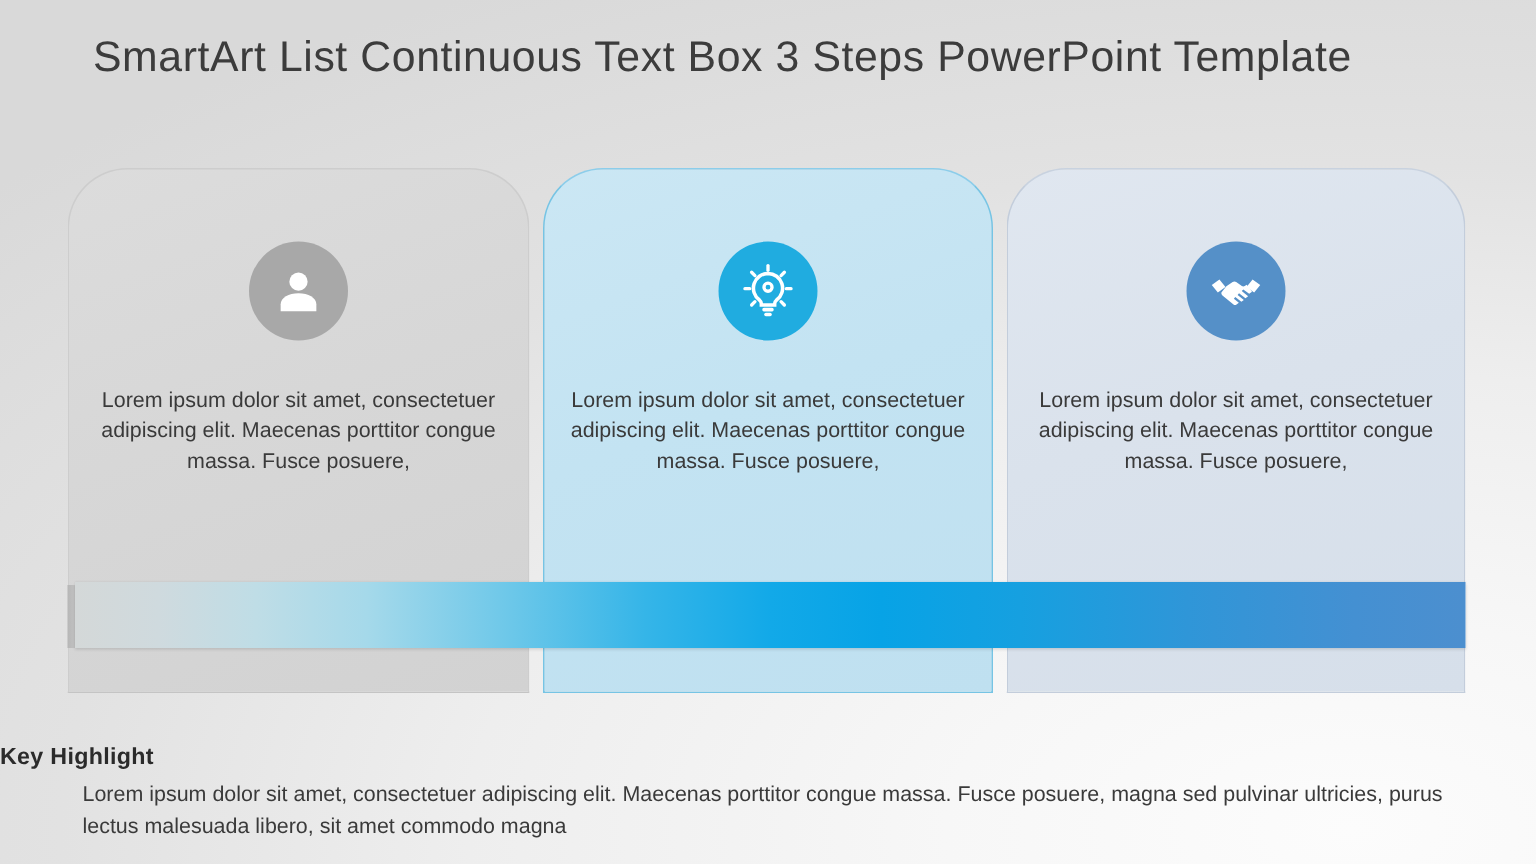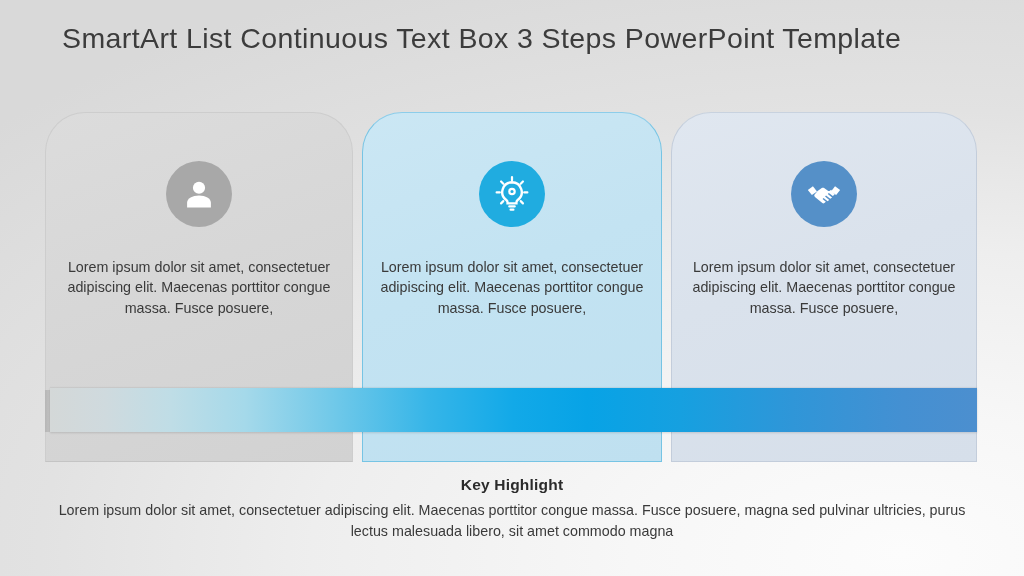--- a/index.html
+++ b/index.html
@@ -69,21 +69,21 @@
   #gradient-bar {
     position:absolute; left:50px; top:388px; width:927px; height:44px;
     background:linear-gradient(90deg,
       #d4d8d8 0%, #cfdade 6%, #bfdde6 13%, #a5d9ea 21%,
       #6ec8e9 31%, #35b5e8 41%, #12a9e8 50%, #07a3e6 58%,
       #16a0e0 68%, #2f96d8 80%, #4490d2 92%, #4c8fcf 100%);
     box-shadow:0 1px 2px rgba(0,0,0,.13), 0 -1px 1px rgba(0,0,0,.05);
   }
 
   
-  #footer { position:absolute; left:0; top:476px; width:1024px; text-align:center; }
+  #footer { position:absolute; left:0; top:496px; width:1024px; }
   #footer-title {
     font-size:15.5px; font-weight:700; color:#2b2b2b; letter-spacing:.2px;
   }
   #footer-text {
     margin-top:6px; font-size:14.3px; line-height:1.45; color:#3a3a3a;
     padding:0 55px;
   }
 </style>
 </head>
 <body>

